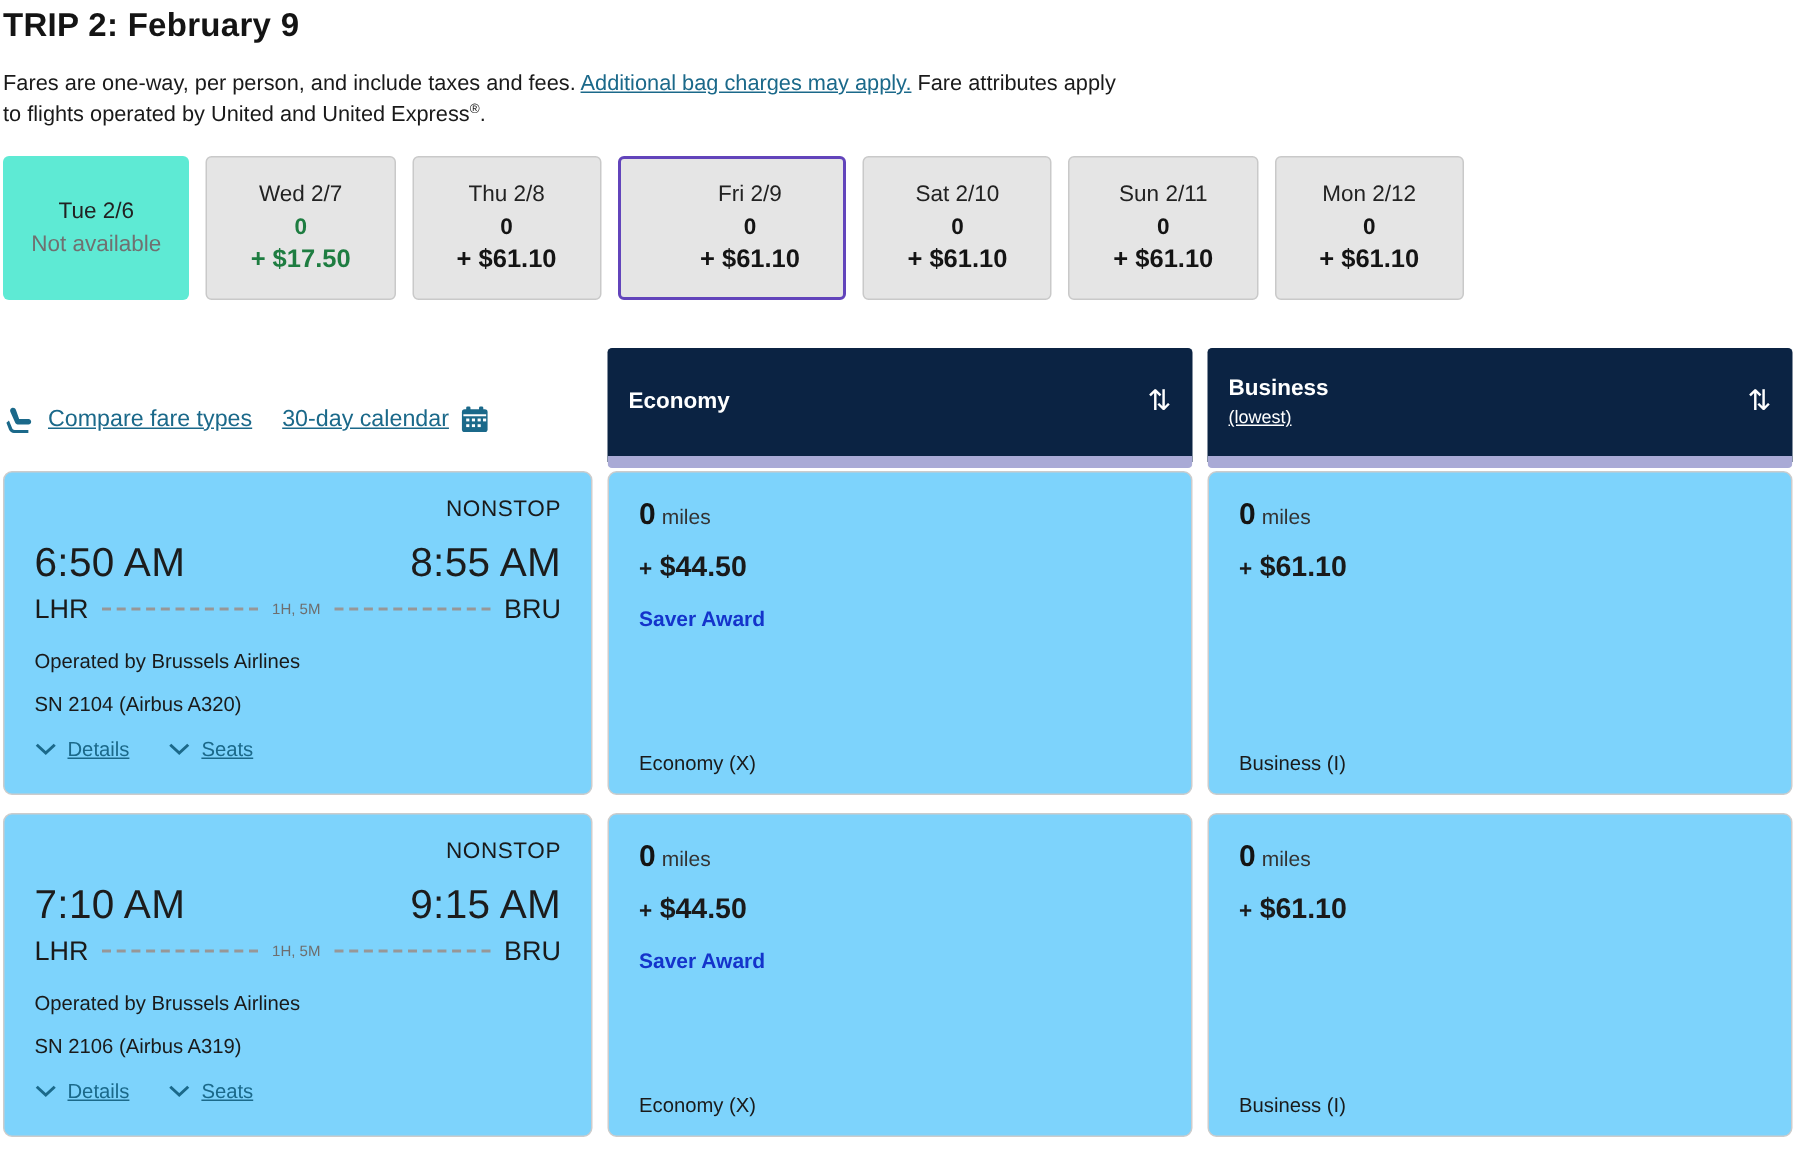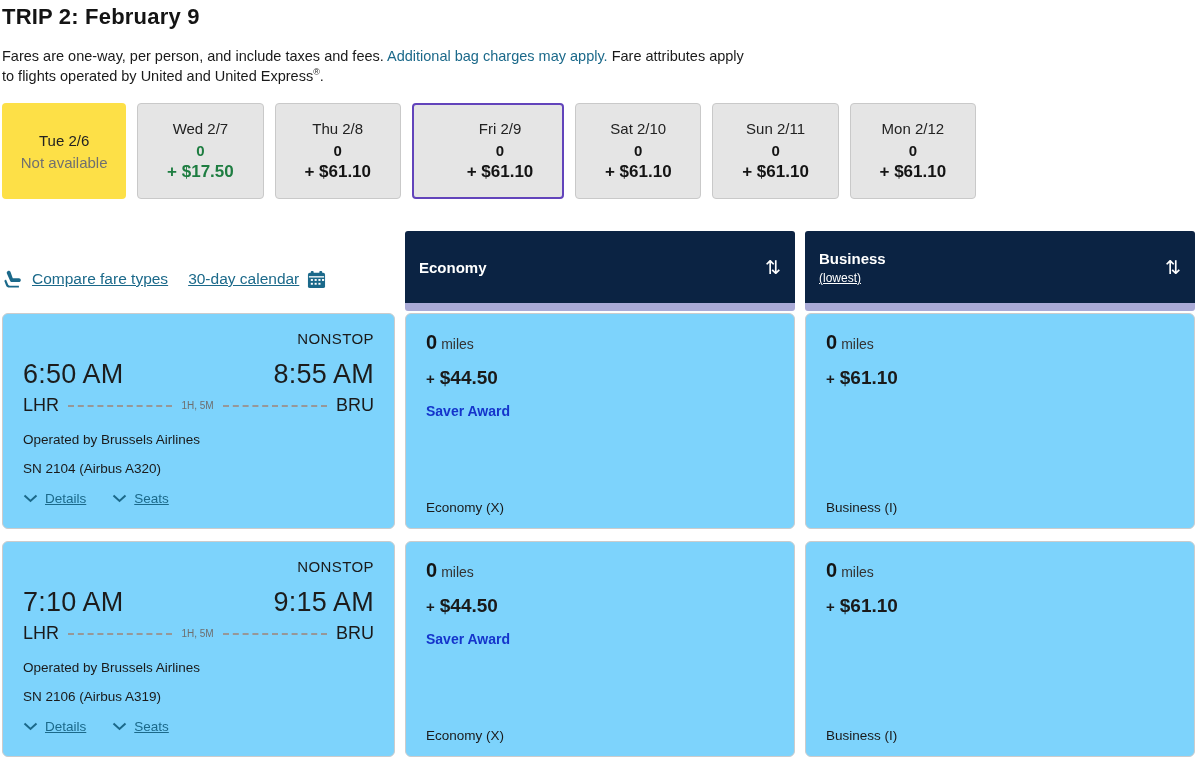--- a/index.html
+++ b/index.html
@@ -3,31 +3,31 @@
 <meta charset="utf-8">
 <style>
   * { margin:0; padding:0; box-sizing:border-box; }
   html,body { width:1200px; height:772px; background:#fff; overflow:hidden;
     font-family:"Liberation Sans","DejaVu Sans",sans-serif; color:#1a1a1a; }
   .page { padding:4px 8px 8px 2px; width:984px; }
 
   
   .trip-title { font-size:22px; font-weight:700; color:#141414; letter-spacing:.2px; }
   .fare-note { margin-top:16px; font-size:14.5px; line-height:1.38; max-width:748px; color:#1a1a1a; }
-  .fare-note a { color:#1b698a; cursor:pointer; }
+  .fare-note a { color:#1b698a; text-decoration:underline; cursor:pointer; }
   .fare-note sup { font-size:9px; }
 
   
   .date-tabs { display:flex; gap:11px; margin-top:17px; height:96px; }
   .date-tab { flex:1; background:#e5e5e5; border:1px solid #c9c9c9; border-radius:4px;
     display:flex; flex-direction:column; align-items:center; justify-content:center; cursor:pointer; }
   .date-tab .d-label { font-size:15px; color:#222; margin-bottom:5px; }
   .date-tab .d-miles { font-size:15px; font-weight:700; color:#141414; }
   .date-tab .d-price { font-size:17px; font-weight:700; color:#141414; margin-top:3px; }
-  .date-tab.unavailable { background:#fde047; border:none; cursor:default; }
+  .date-tab.unavailable { background:#5eead4; border:none; cursor:default; }
   .date-tab.unavailable .d-status { font-size:15px; color:#707070; }
   .date-tab.lowest .d-miles, .date-tab.lowest .d-price { color:#1e7d41; }
   .date-tab.selected { border:2px solid #6244bb;padding-left:24px; }
 
   
   .cols { display:grid; grid-template-columns:393px 390px 390px; column-gap:10px; }
   .header-row { margin-top:32px; }
 
   
   .toolbar { display:flex; align-items:center; gap:20px; padding-top:16px; padding-left:2px; }

